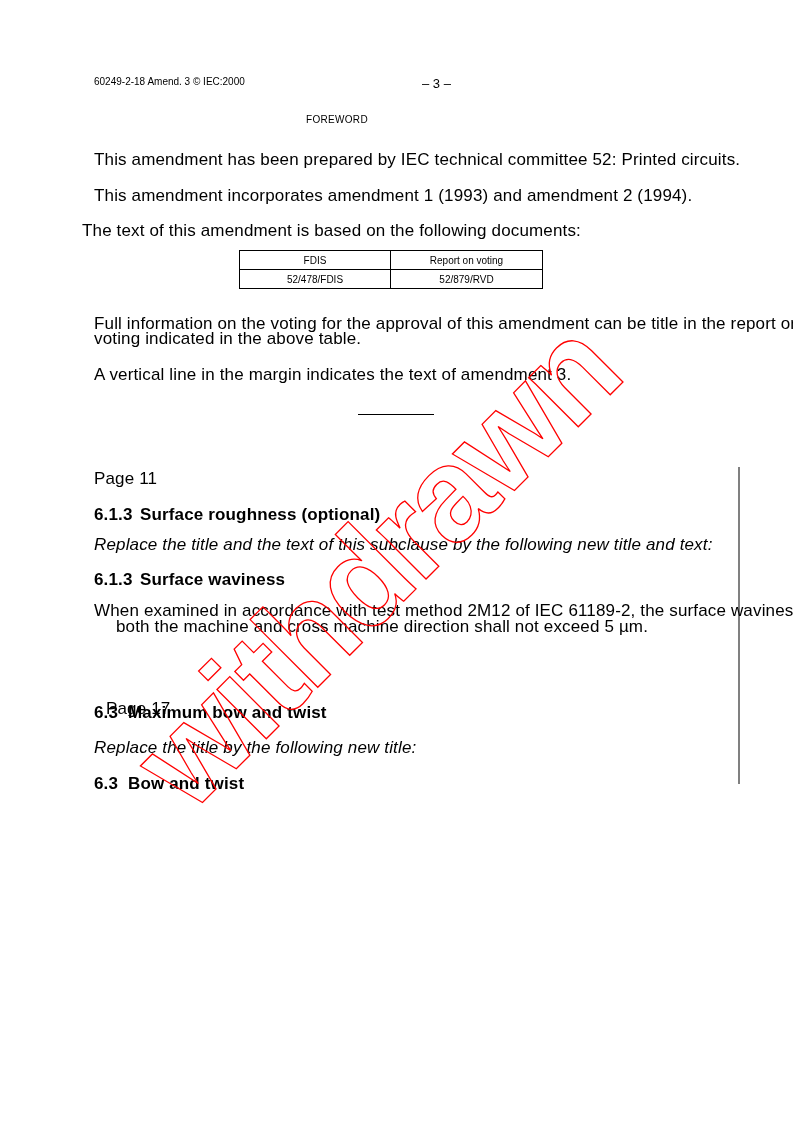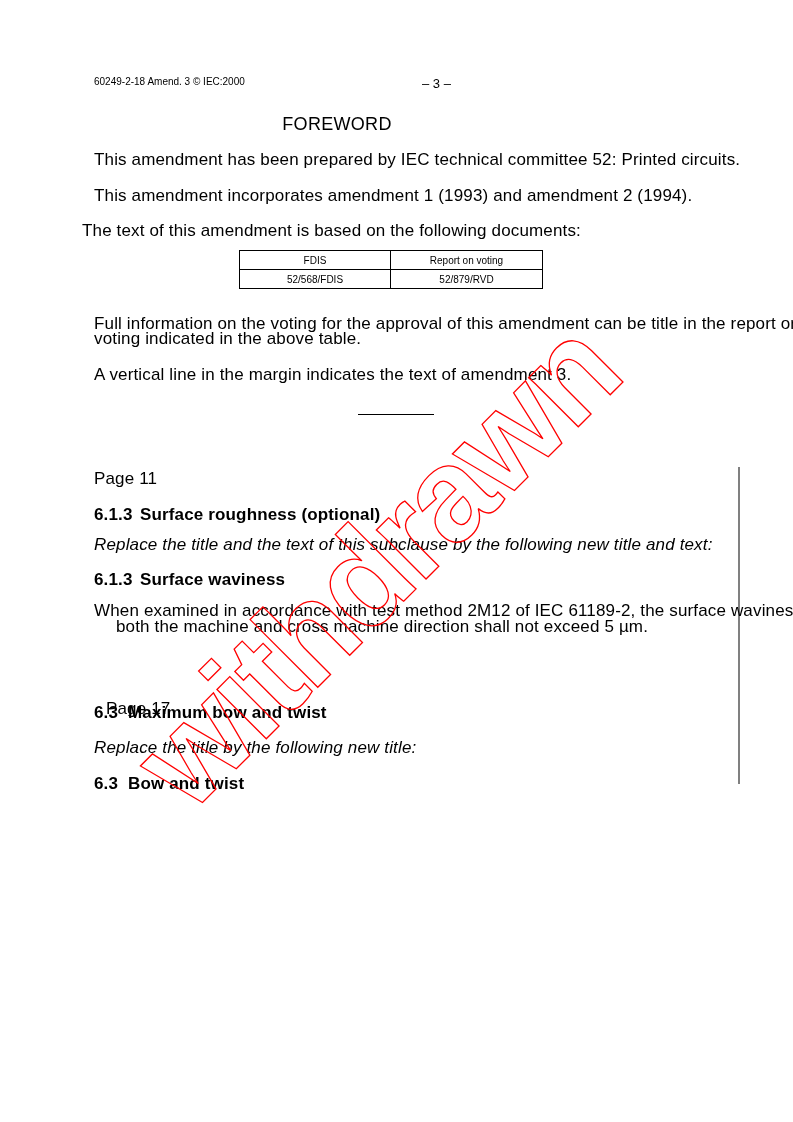--- a/index.html
+++ b/index.html
@@ -4,21 +4,21 @@
 <style>
   html, body { margin: 0; padding: 0; background: #ffffff; }
   body { width: 793px; height: 1122px; position: relative; overflow: hidden;
          font-family: "Liberation Sans", sans-serif; color: #000; }
   .abs { position: absolute; white-space: nowrap; }
   .txt { font-size: 17px; line-height: 16px; letter-spacing: 0.15px; }
   .bold { font-weight: bold; }
   .ital { font-style: italic; }
   .hdr-left { left: 94px; top: 76px; font-size: 10px; }
   .hdr-page { left: 422px; top: 76px; font-size: 13px; }
-  .title { left: 0; width: 674px; text-align: center; top: 114px; font-size: 18px; letter-spacing: 0.3px; }
+  .title { left: 0; width: 674px; text-align: center; top: 114px; font-size: 10px; letter-spacing: 0.3px; }
   table.docs { position: absolute; left: 239px; top: 250px; border-collapse: collapse; font-size: 10px; }
   table.docs td { border: 1px solid #000; text-align: center; height: 18px; padding: 0; }
   table.docs td.c1 { width: 150px; }
   table.docs td.c2 { width: 151px; }
   .rule { position: absolute; left: 358px; top: 414px; width: 76px; height: 0; border-top: 1px solid #000; }
   .margin-line { position: absolute; left: 738px; top: 467px; width: 2px; height: 317px; background: #808080; }
   .sec-num { display: inline-block; width: 46px; }
   .sec-num-short { display: inline-block; width: 34px; }
   svg.wm { position: absolute; left: 0; top: 0; }
 </style>
@@ -34,21 +34,21 @@
 <div class="abs txt" style="left:94px; top:188px;">This amendment incorporates amendment 1 (1993) and amendment 2 (1994).</div>
 <div class="abs txt" style="left:82px; top:223px;">The text of this amendment is based on the following documents:</div>
 
 <table class="docs">
   <tbody>
       <tr>
     <td class="c1">FDIS</td>
     <td class="c2">Report on voting</td>
   </tr>
   <tr>
-    <td class="c1">52/568/FDIS</td>
+    <td class="c1">52/478/FDIS</td>
     <td class="c2">52/879/RVD</td>
   </tr>
 </tbody>
   </table>
 
 <div class="abs txt" style="left:94px; top:316px;">Full information on the voting for the approval of this amendment can be title in the report on</div>
 <div class="abs txt" style="left:94px; top:331px;">voting indicated in the above table.</div>
 <div class="abs txt" style="left:94px; top:367px;">A vertical line in the margin indicates the text of amendment 3.</div>
 
 <div class="rule"></div>

